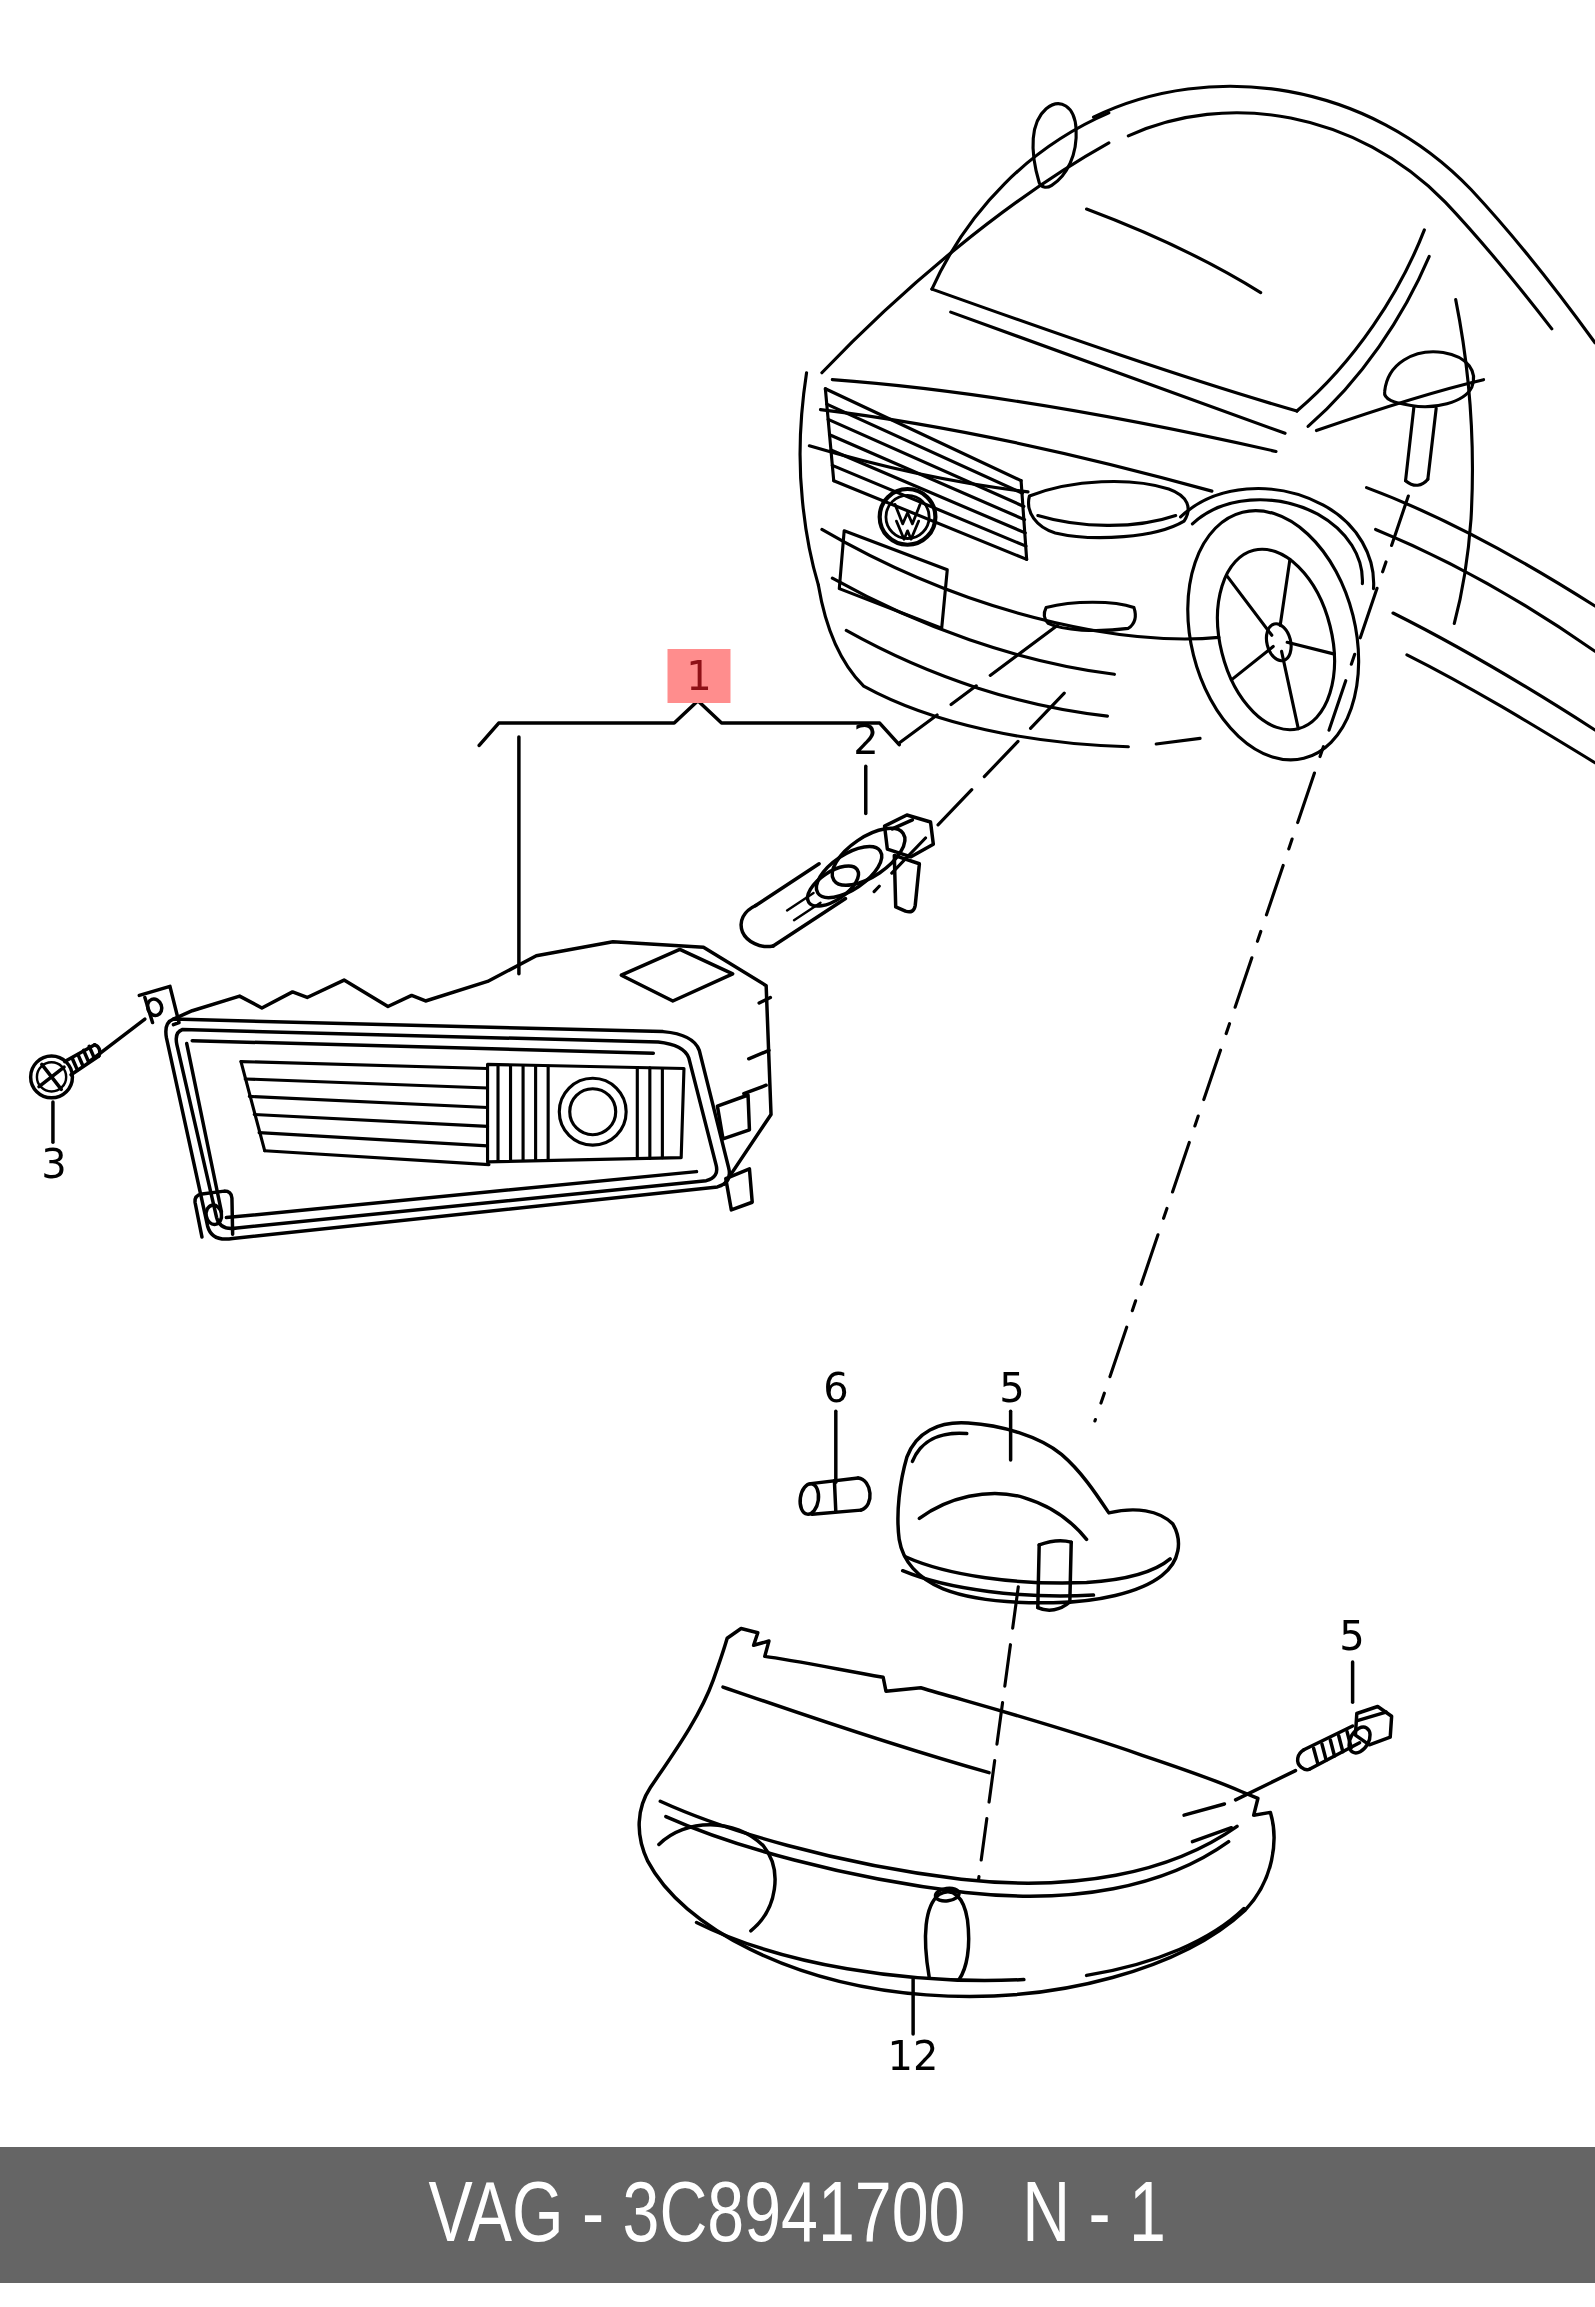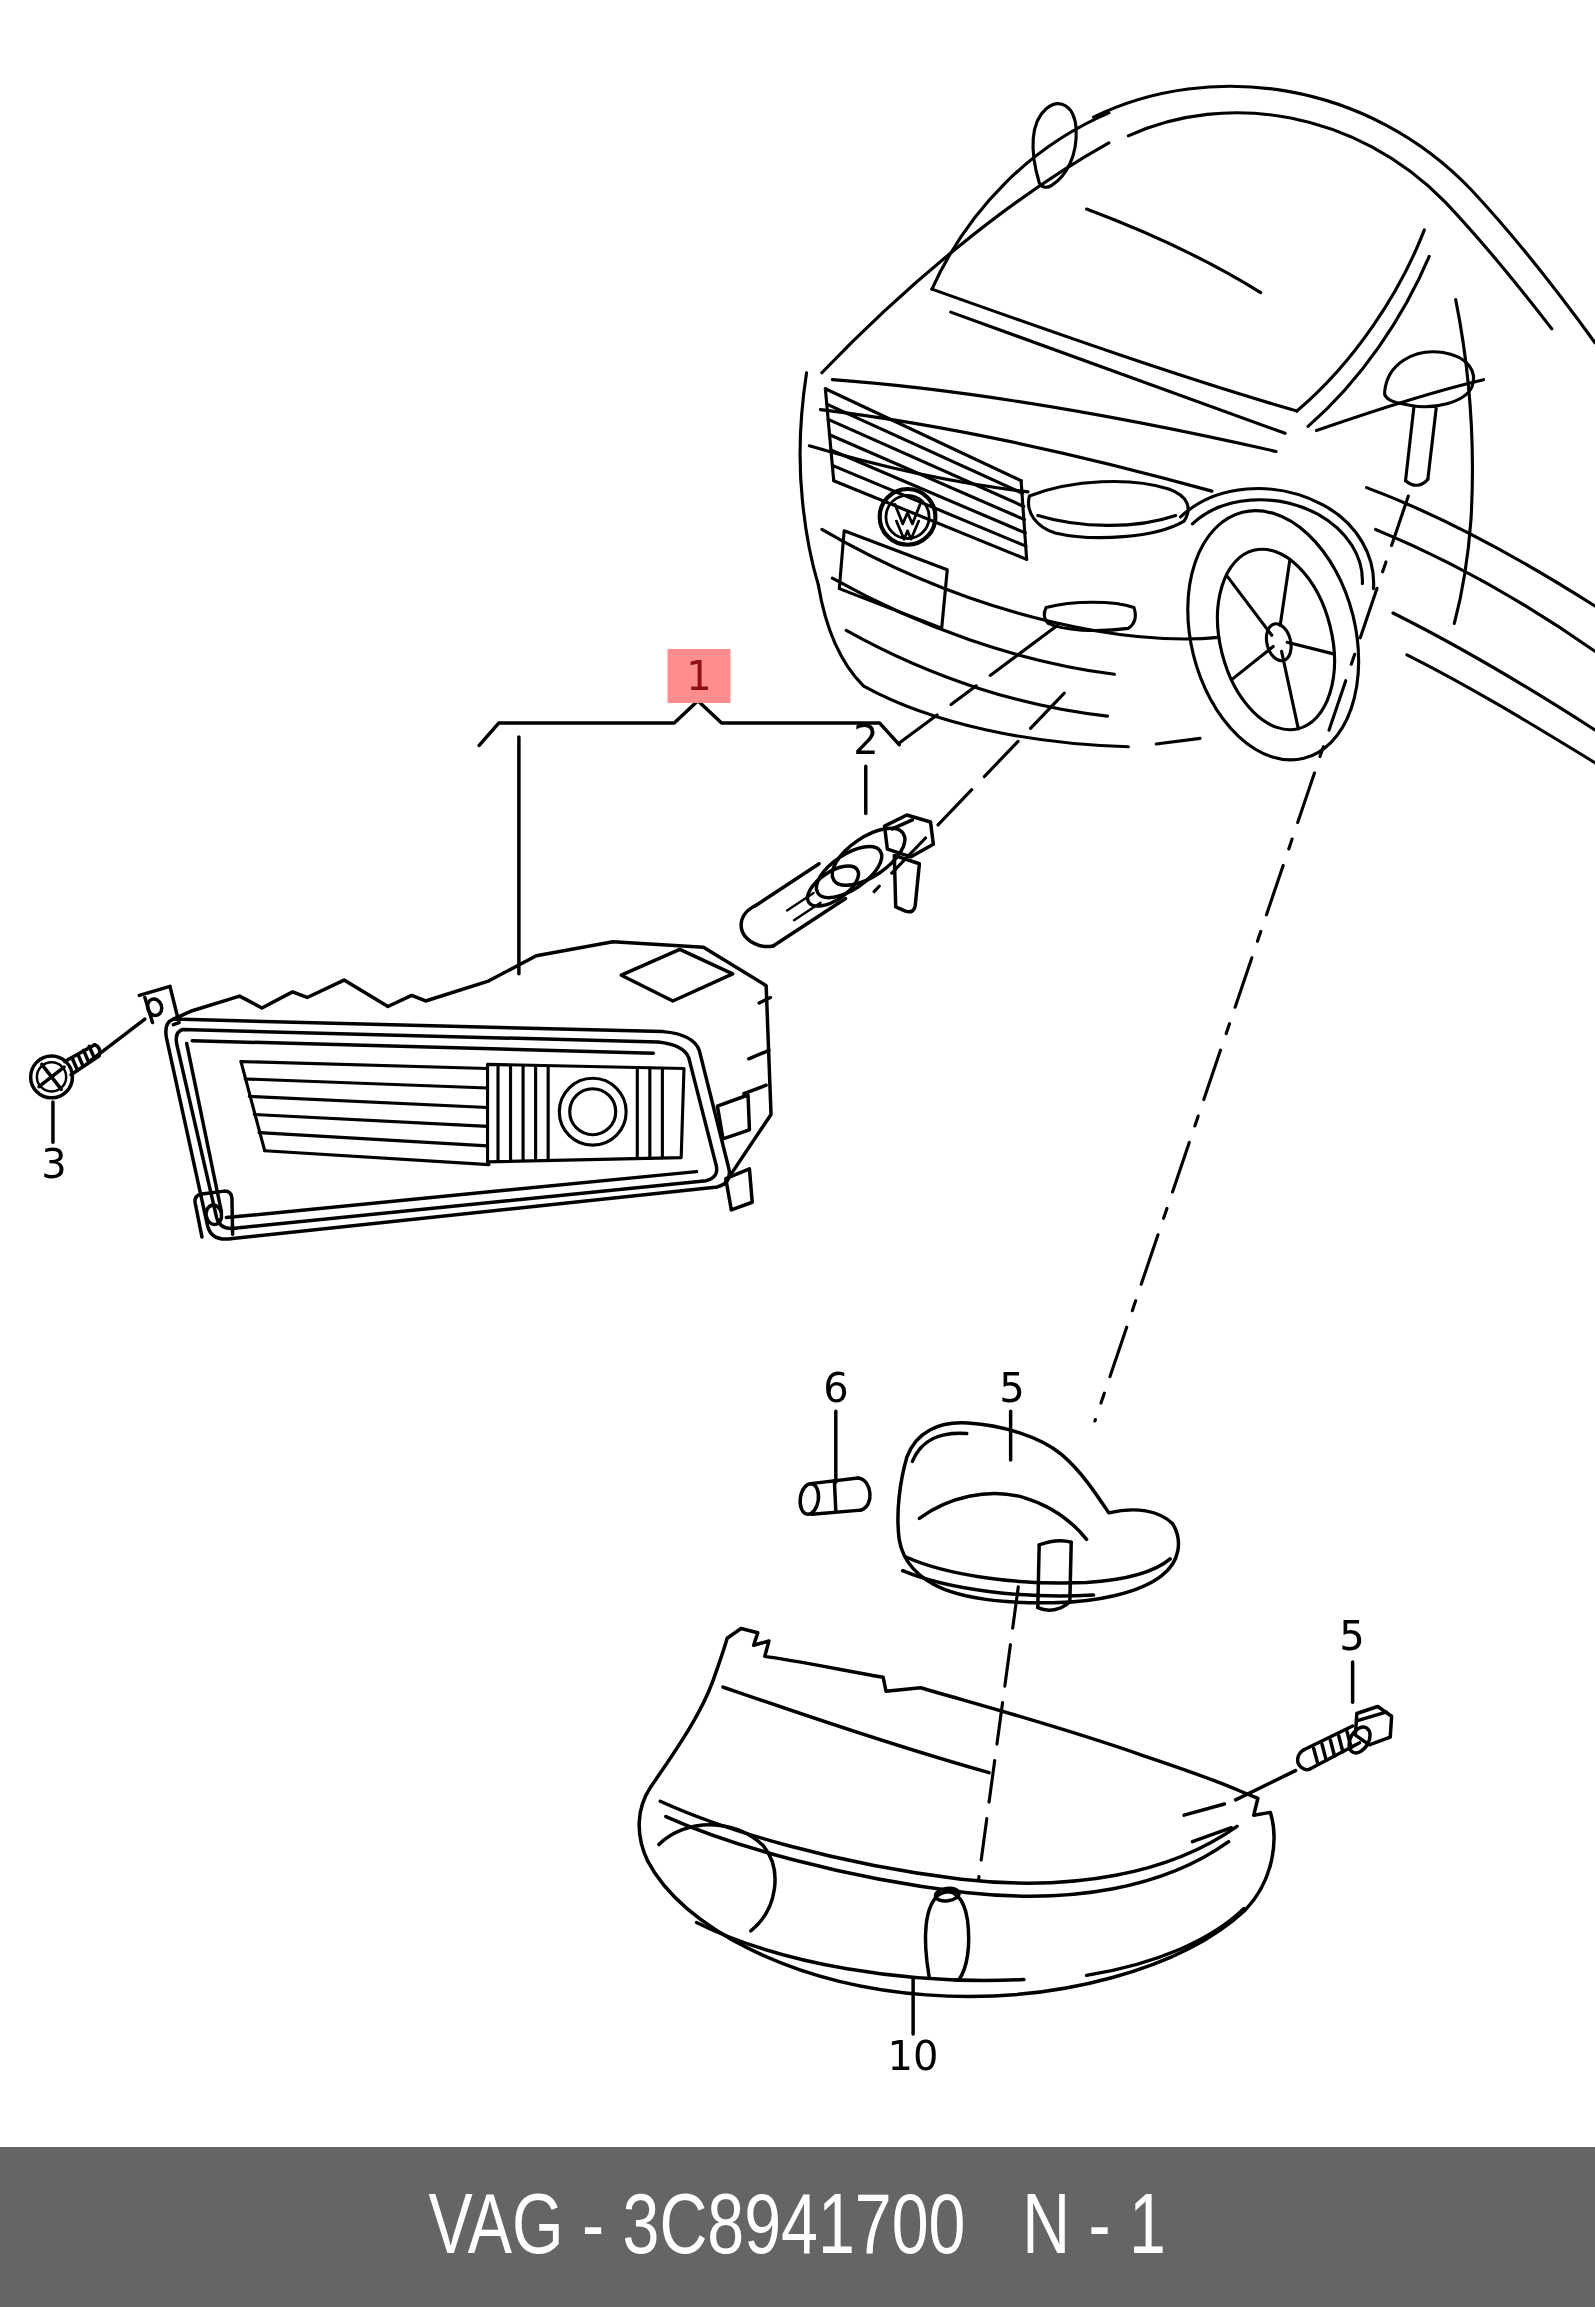--- a/index.html
+++ b/index.html
@@ -3,21 +3,21 @@
 <meta charset="utf-8">
 <style>
   html,body{margin:0;padding:0;background:#fff;}
   .canvas{position:relative;width:1595px;height:2307px;background:#fff;overflow:hidden;
           font-family:"DejaVu Sans",sans-serif;}
   .art{position:absolute;left:0;top:0;width:1595px;height:2307px;}
   .callout{position:absolute;transform:translate(-50%,-50%);font-size:40px;line-height:1;
            color:#000;z-index:5;white-space:nowrap;}
   .callout.box{width:63px;height:54px;display:flex;align-items:center;justify-content:center;
            transform:translate(-50%,-50%);}
-  .footer{position:absolute;left:0;top:2147px;width:1595px;height:160px;z-index:4;}
+  .footer{position:absolute;left:0;top:2147px;width:1595px;height:136px;z-index:4;}
   .footer .ftxt{position:absolute;top:50%;font-size:85px;line-height:1;
            transform:translate(-50%,-54%) scaleX(0.78);white-space:nowrap;
            font-family:"Liberation Sans",sans-serif;}
   .ftxt.code{left:697px;}
   .ftxt.page{left:1094px;}
 </style>
 </head>
 <body>
 
 <div class="canvas" style="background: rgb(255, 255, 255);">
@@ -264,21 +264,21 @@
   <div class="callout" style="left:54px;top:1164px;">
     <span>3</span>
   </div>
   <div class="callout" style="left:1012px;top:1388px;">
     <span>5</span>
   </div>
   <div class="callout" style="left:836px;top:1388px;">
     <span>6</span>
   </div>
   <div class="callout" style="left:913px;top:2056px;">
-    <span>10</span>
+    <span>12</span>
   </div>
   <div class="callout" style="left:1352px;top:1636px;">
     <span>5</span>
   </div>
 
   <div class="footer" style="background: rgb(101, 101, 101); color: rgb(255, 255, 255);">
     <div class="ftxt code">VAG - 3C8941700</div>
     <div class="ftxt page">N - 1</div>
   </div>
 

